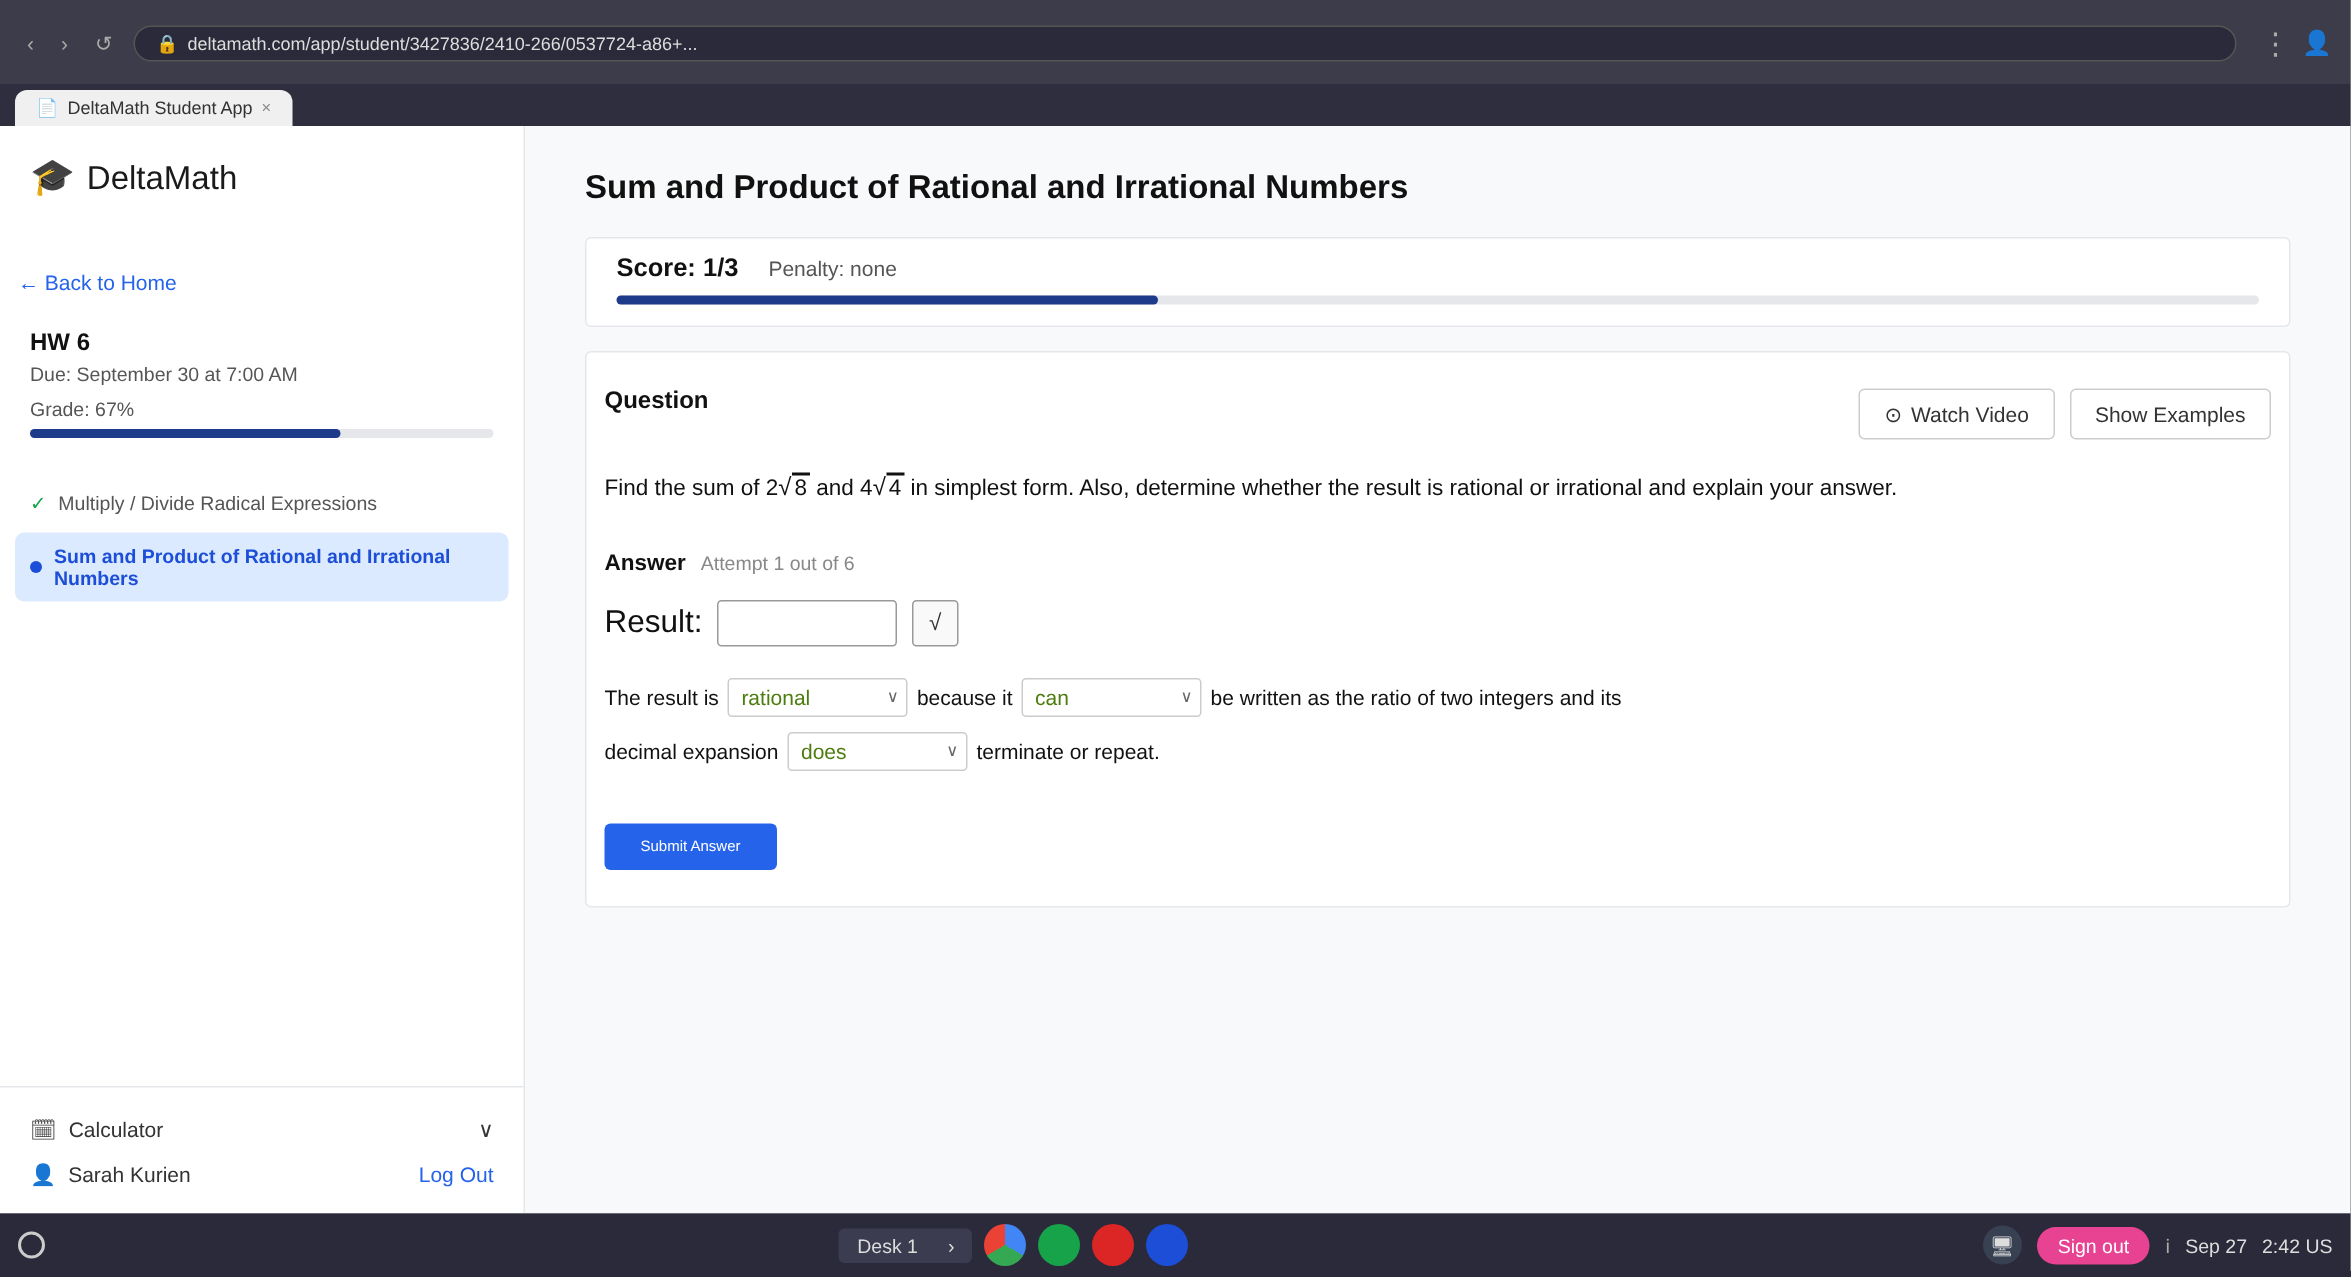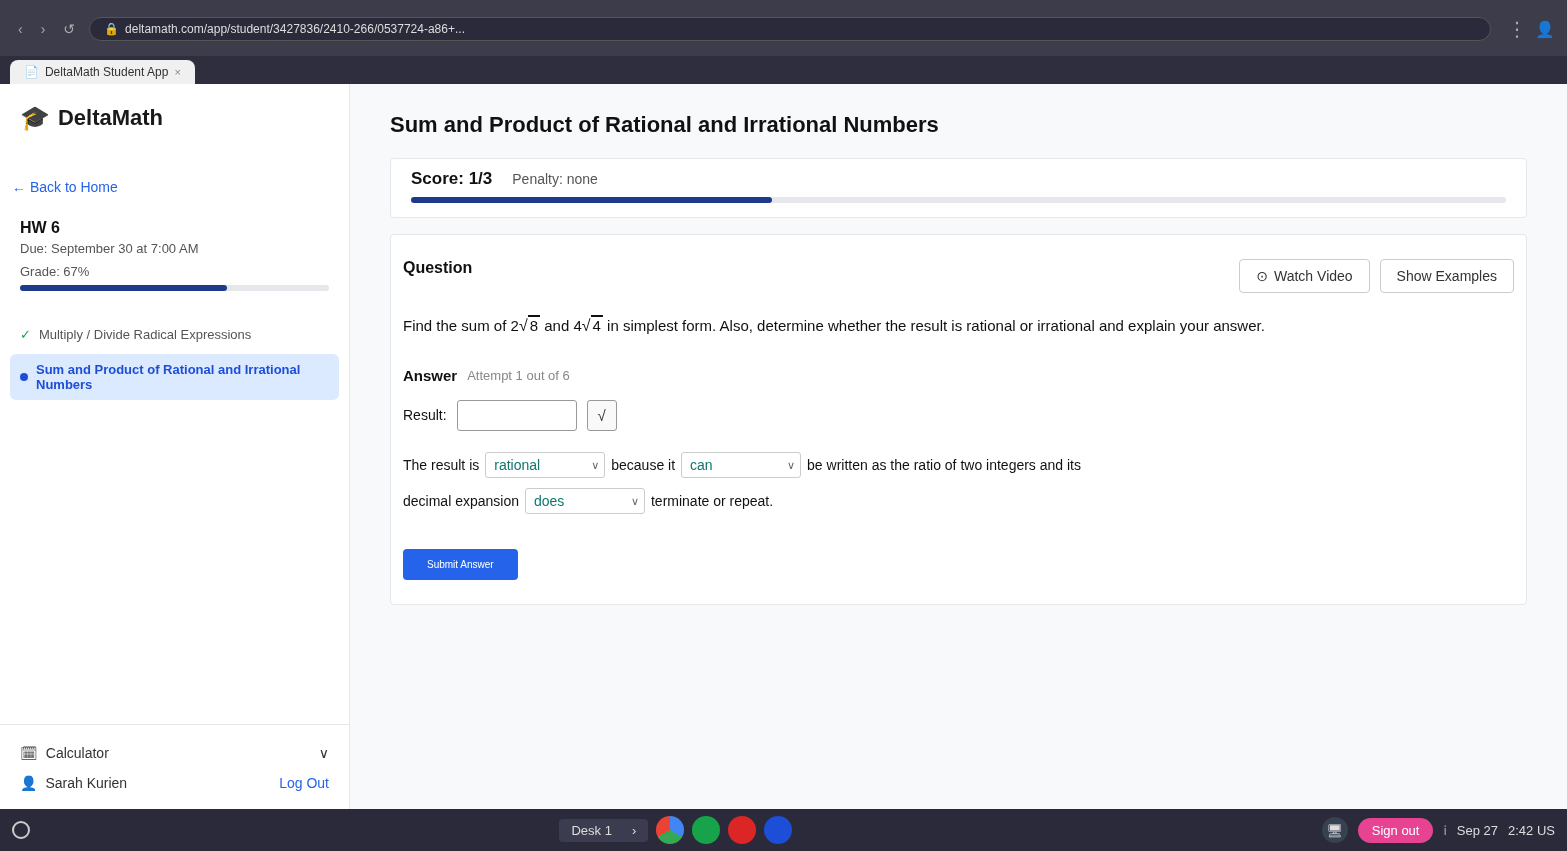--- a/index.html
+++ b/index.html
@@ -91,21 +91,21 @@
       padding: 20px 20px 16px;
       display: flex;
       align-items: center;
       gap: 8px;
     }
     .logo-icon {
       font-size: 24px;
     }
     .logo-text {
       font-size: 22px;
-      font-weight: 700;
+      font-weight: 400;
       color: #1a1a1a;
     }
     .back-link {
       padding: 4px 12px 12px;
       color: #2563eb;
       font-size: 14px;
       cursor: pointer;
       display: flex;
       align-items: center;
       gap: 4px;
@@ -335,21 +335,21 @@
       font-size: 13px;
       color: #888;
     }
     .result-row {
       display: flex;
       align-items: center;
       gap: 10px;
       margin-bottom: 20px;
     }
     .result-label {
-      font-size: 14px;
+      font-size: 21px;
       color: #111;
     }
     .result-input {
       border: 1px solid #999;
       border-radius: 3px;
       padding: 6px 10px;
       width: 120px;
       font-size: 15px;
       outline: none;
     }
@@ -372,21 +372,21 @@
       align-items: center;
       gap: 6px;
       flex-wrap: wrap;
       margin-bottom: 8px;
     }
     .dropdown-select {
       border: 1px solid #ccc;
       border-radius: 3px;
       padding: 4px 24px 4px 8px;
       font-size: 14px;
-      color: #0f766e;
+      color: #4d7c0f;
       background: #fff;
       cursor: pointer;
       appearance: none;
       -webkit-appearance: none;
       position: relative;
       min-width: 120px;
     }
     .select-wrapper {
       position: relative;
       display: inline-block;

